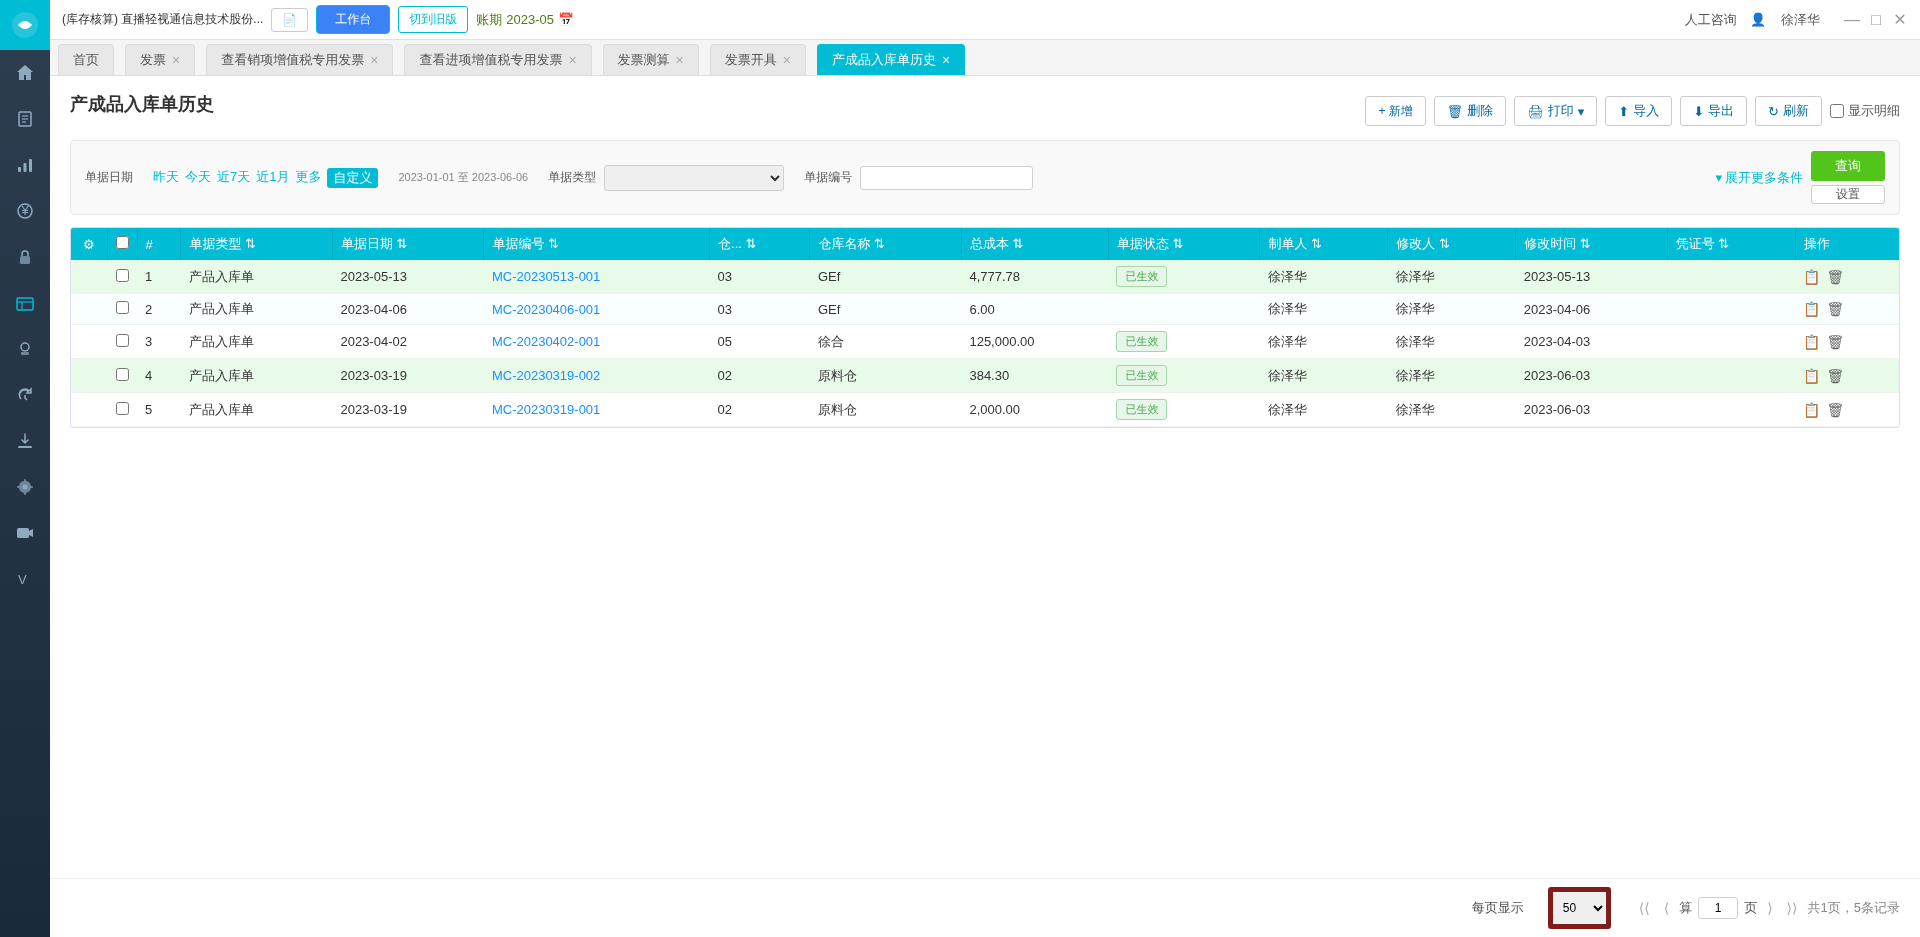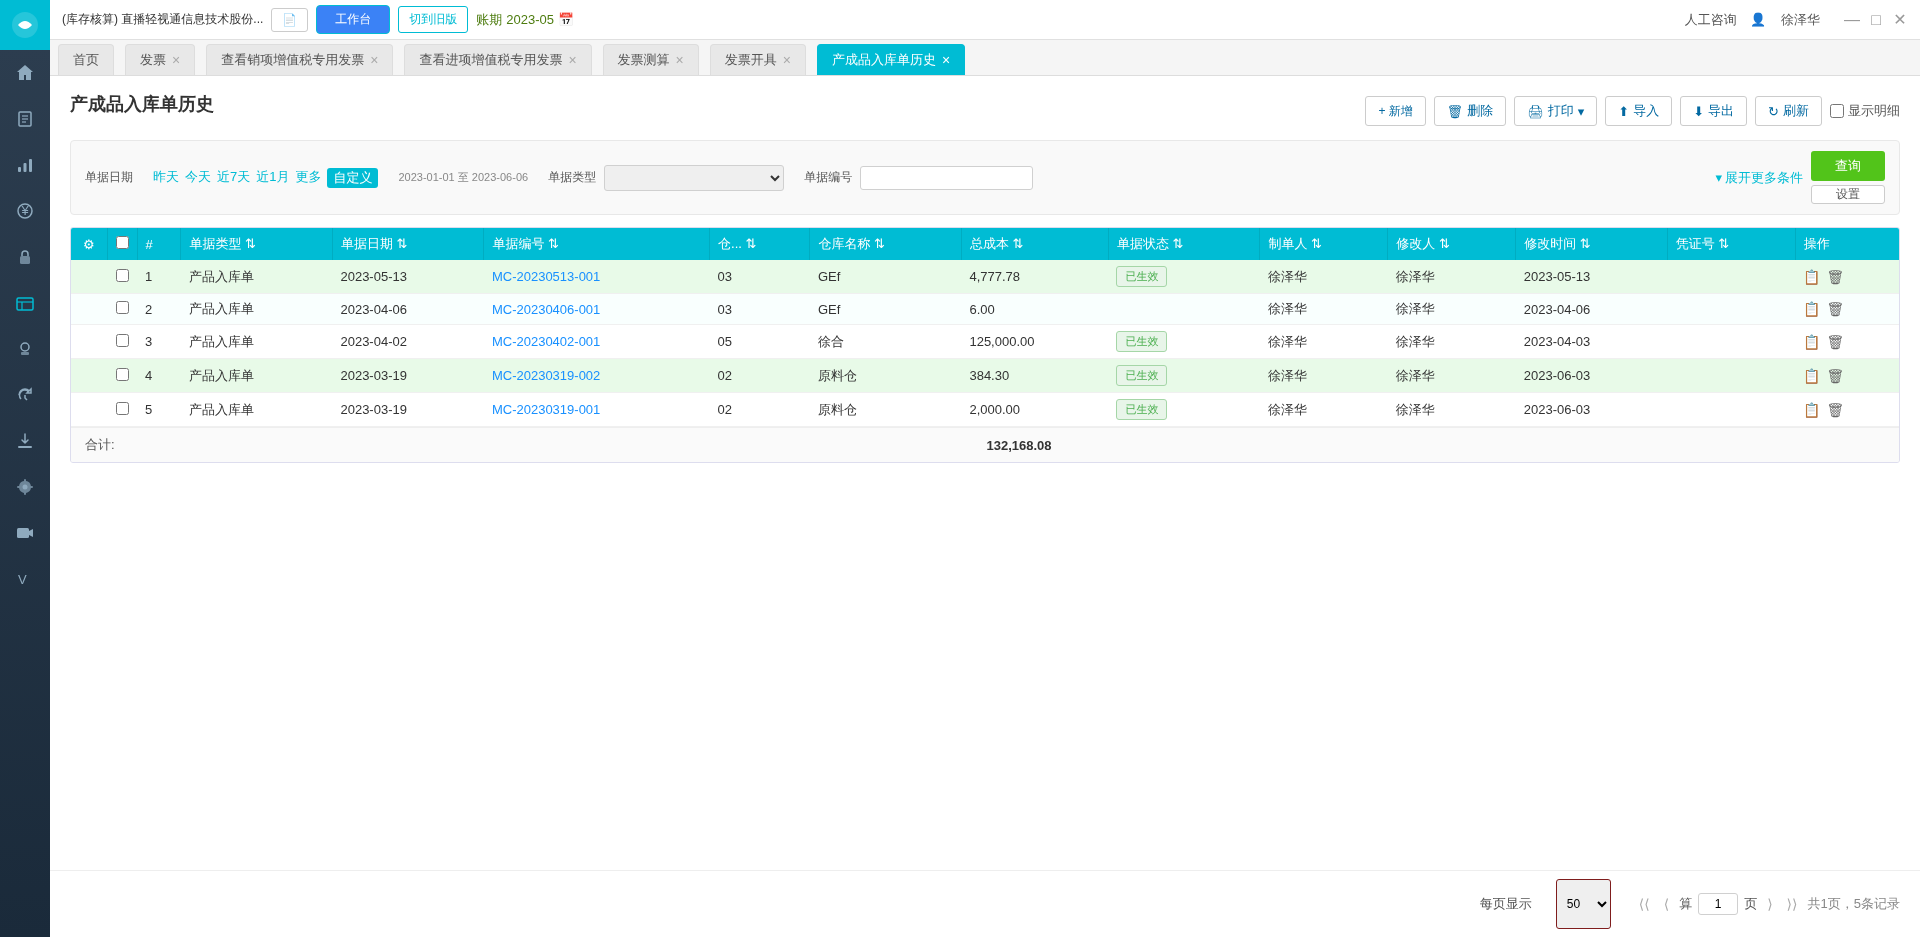--- a/index.html
+++ b/index.html
@@ -79,21 +79,21 @@
     .cb-cell { text-align: center; }
 
     
     .table-footer { padding: 8px 14px; border-top: 1px solid #eee; background: #fafafa; display: flex; align-items: center; gap: 8px; font-size: 12px; }
     .footer-total-label { color: #555; min-width: 60px; }
     .footer-total-value { color: #333; font-weight: bold; }
 
     
     .pagination { padding: 8px 20px; background: #fff; border-top: 1px solid #eee; display: flex; align-items: center; justify-content: flex-end; gap: 24px; font-size: 12px; }
     .page-size-label { color: #555; }
-    .page-size-select { border: 1px solid #7f1d1d; border-radius: 3px; padding: 16px 6px; font-size: 12px; }
+    .page-size-select { border: 5px solid #7f1d1d; border-radius: 3px; padding: 8px 6px; font-size: 12px; }
     .page-nav { display: flex; align-items: center; gap: 6px; color: #555; }
     .page-nav-btn { cursor: pointer; color: #aaa; font-size: 14px; padding: 2px 4px; }
     .page-num-input { width: 40px; border: 1px solid #d0d0d0; border-radius: 3px; padding: 3px 4px; text-align: center; font-size: 12px; }
     .page-total { color: #888; }
 
     
     .display-toggle { display: flex; align-items: center; gap: 4px; font-size: 12px; color: #555; }
     .checkbox-input { width: 14px; height: 14px; }
   </style>
 </head>
@@ -436,26 +436,20 @@
       <td>
         <div class="action-icons">
           <span class="action-icon" title="编辑">📋</span>
           <span class="action-icon" title="删除">🗑</span>
         </div>
       </td>
     </tr>
           </tbody>
       </table>
 
-      <div class="table-footer">
-        <span class="footer-total-label">合计:</span>
-        <span style="flex:1"></span>
-        <span class="footer-total-value">132,168.08</span>
-        <span style="flex:1"></span>
-      </div>
     </div>
 
   </div>
 
   <div class="pagination">
     <span class="page-size-label">每页显示</span>
     <select class="page-size-select">
       <option value="50">50</option>
       <option value="20">20</option>
       <option value="100">100</option>

